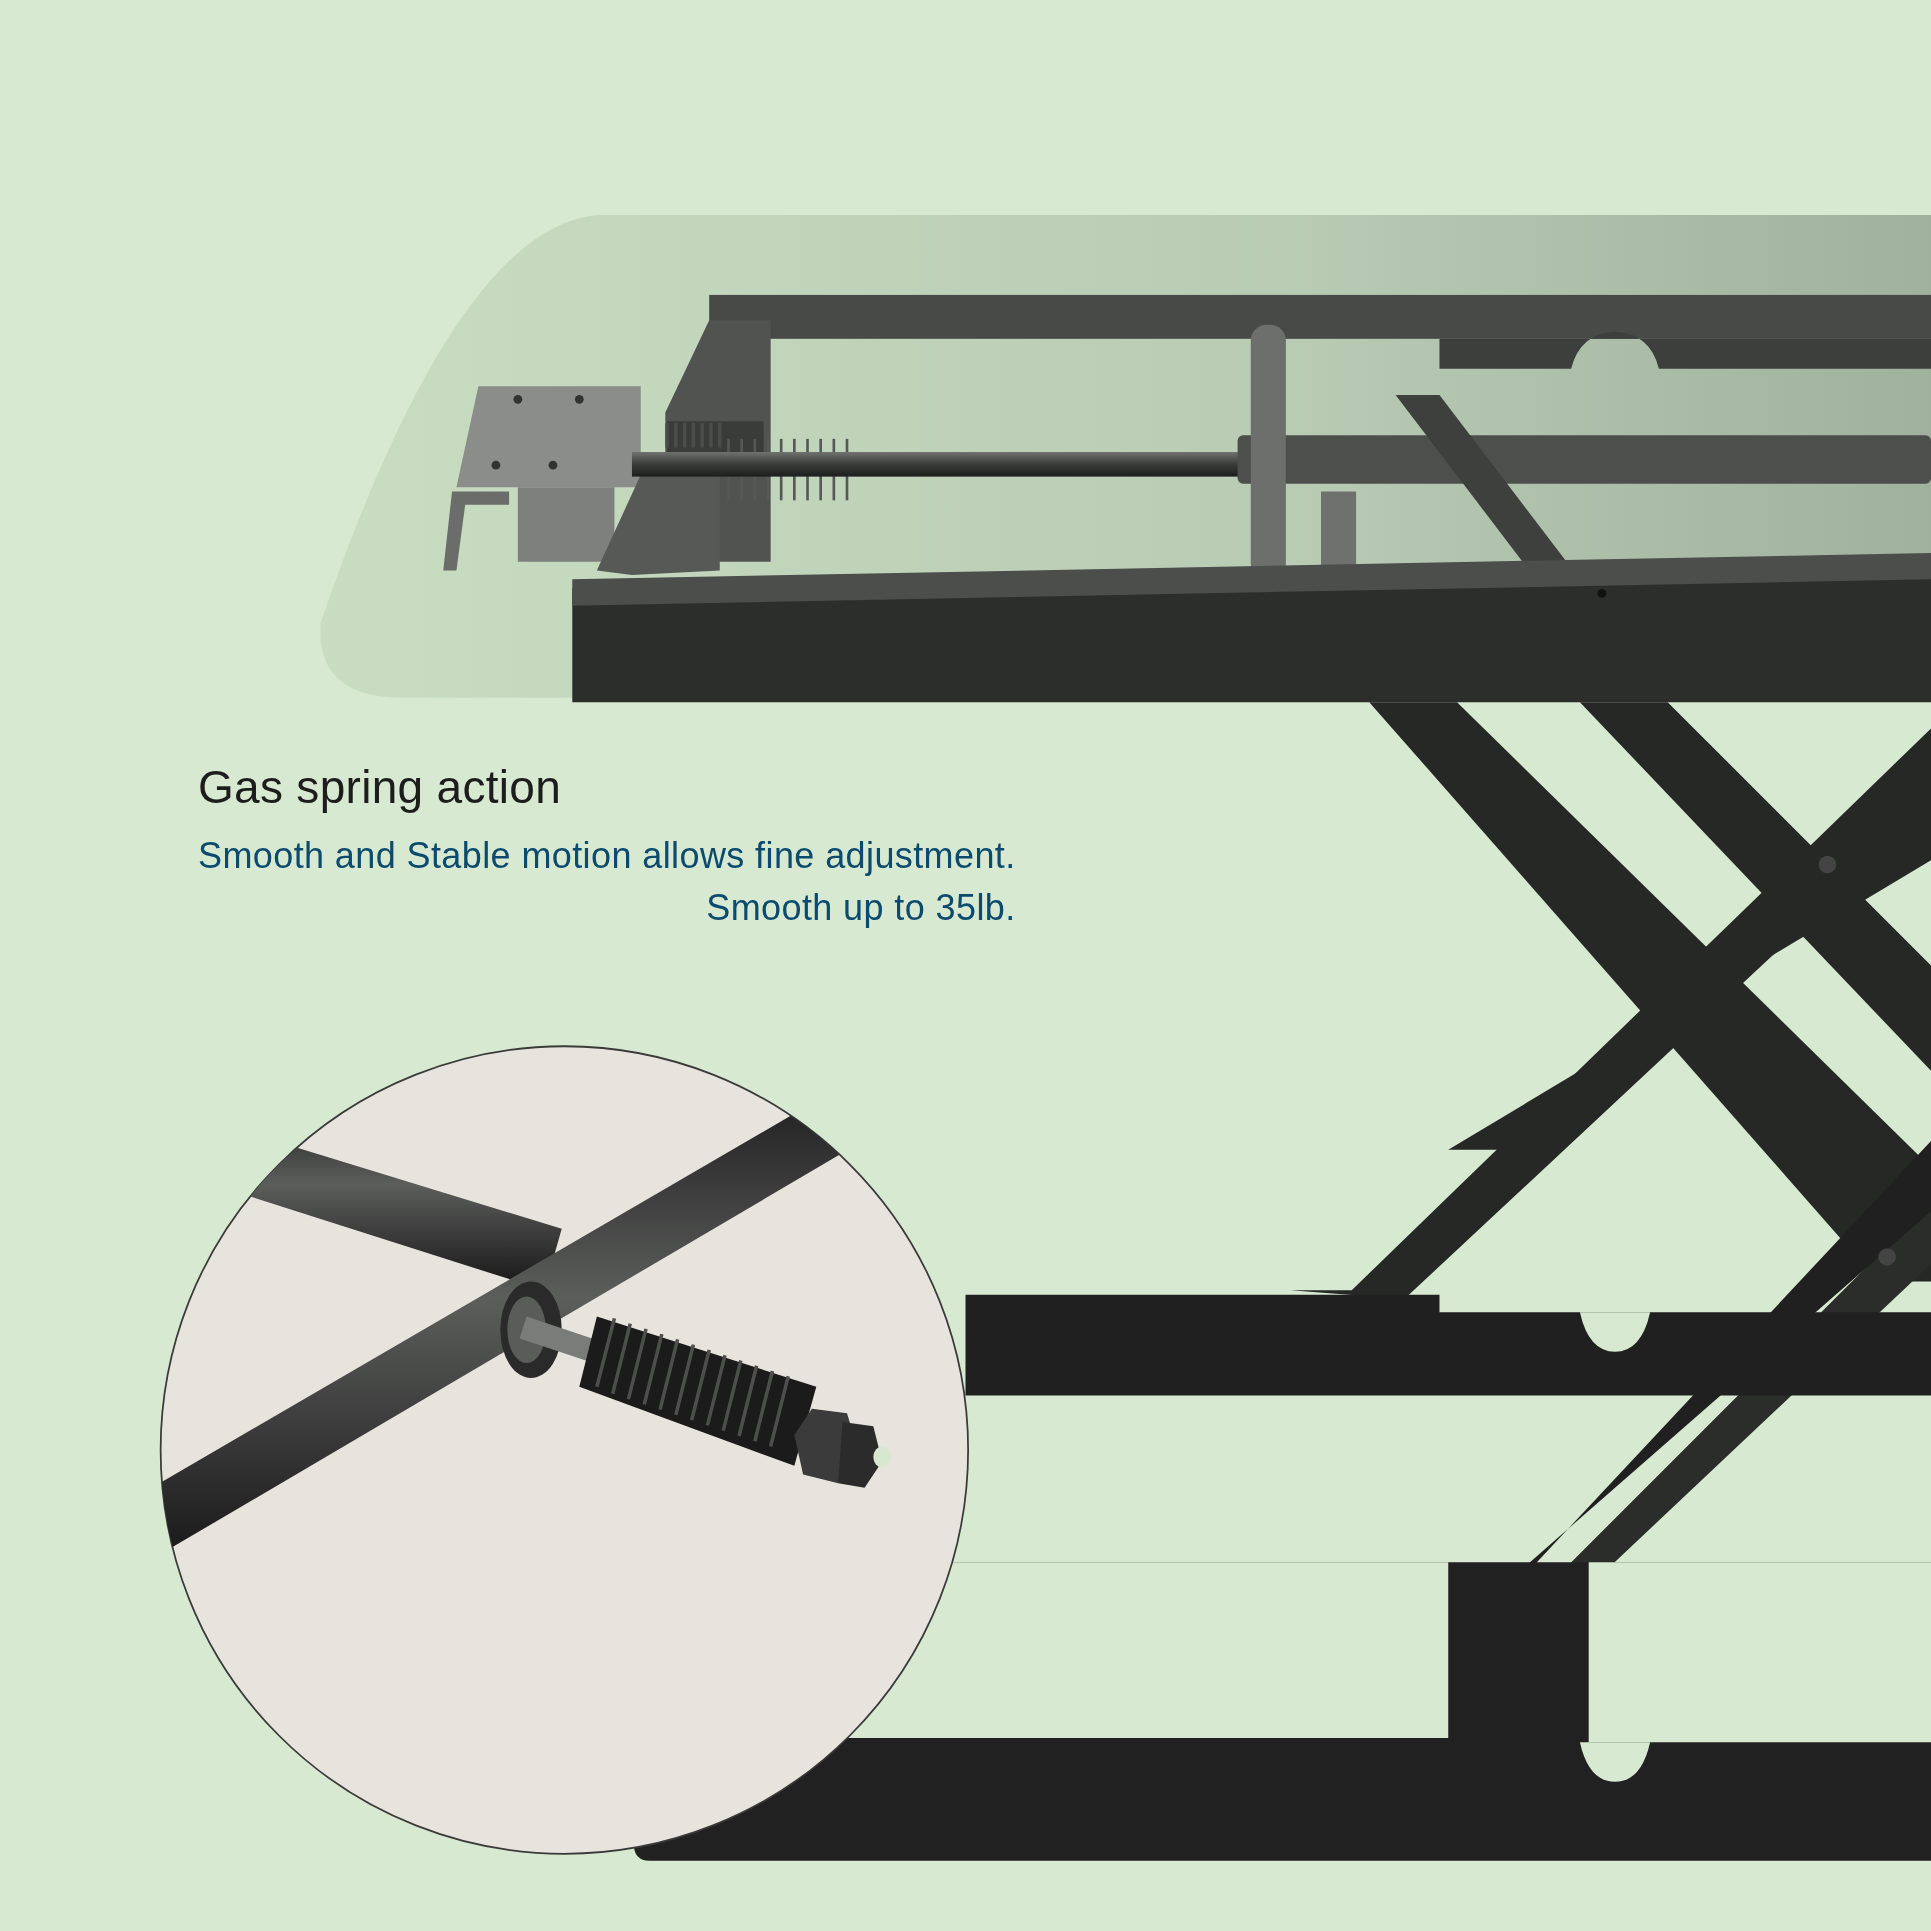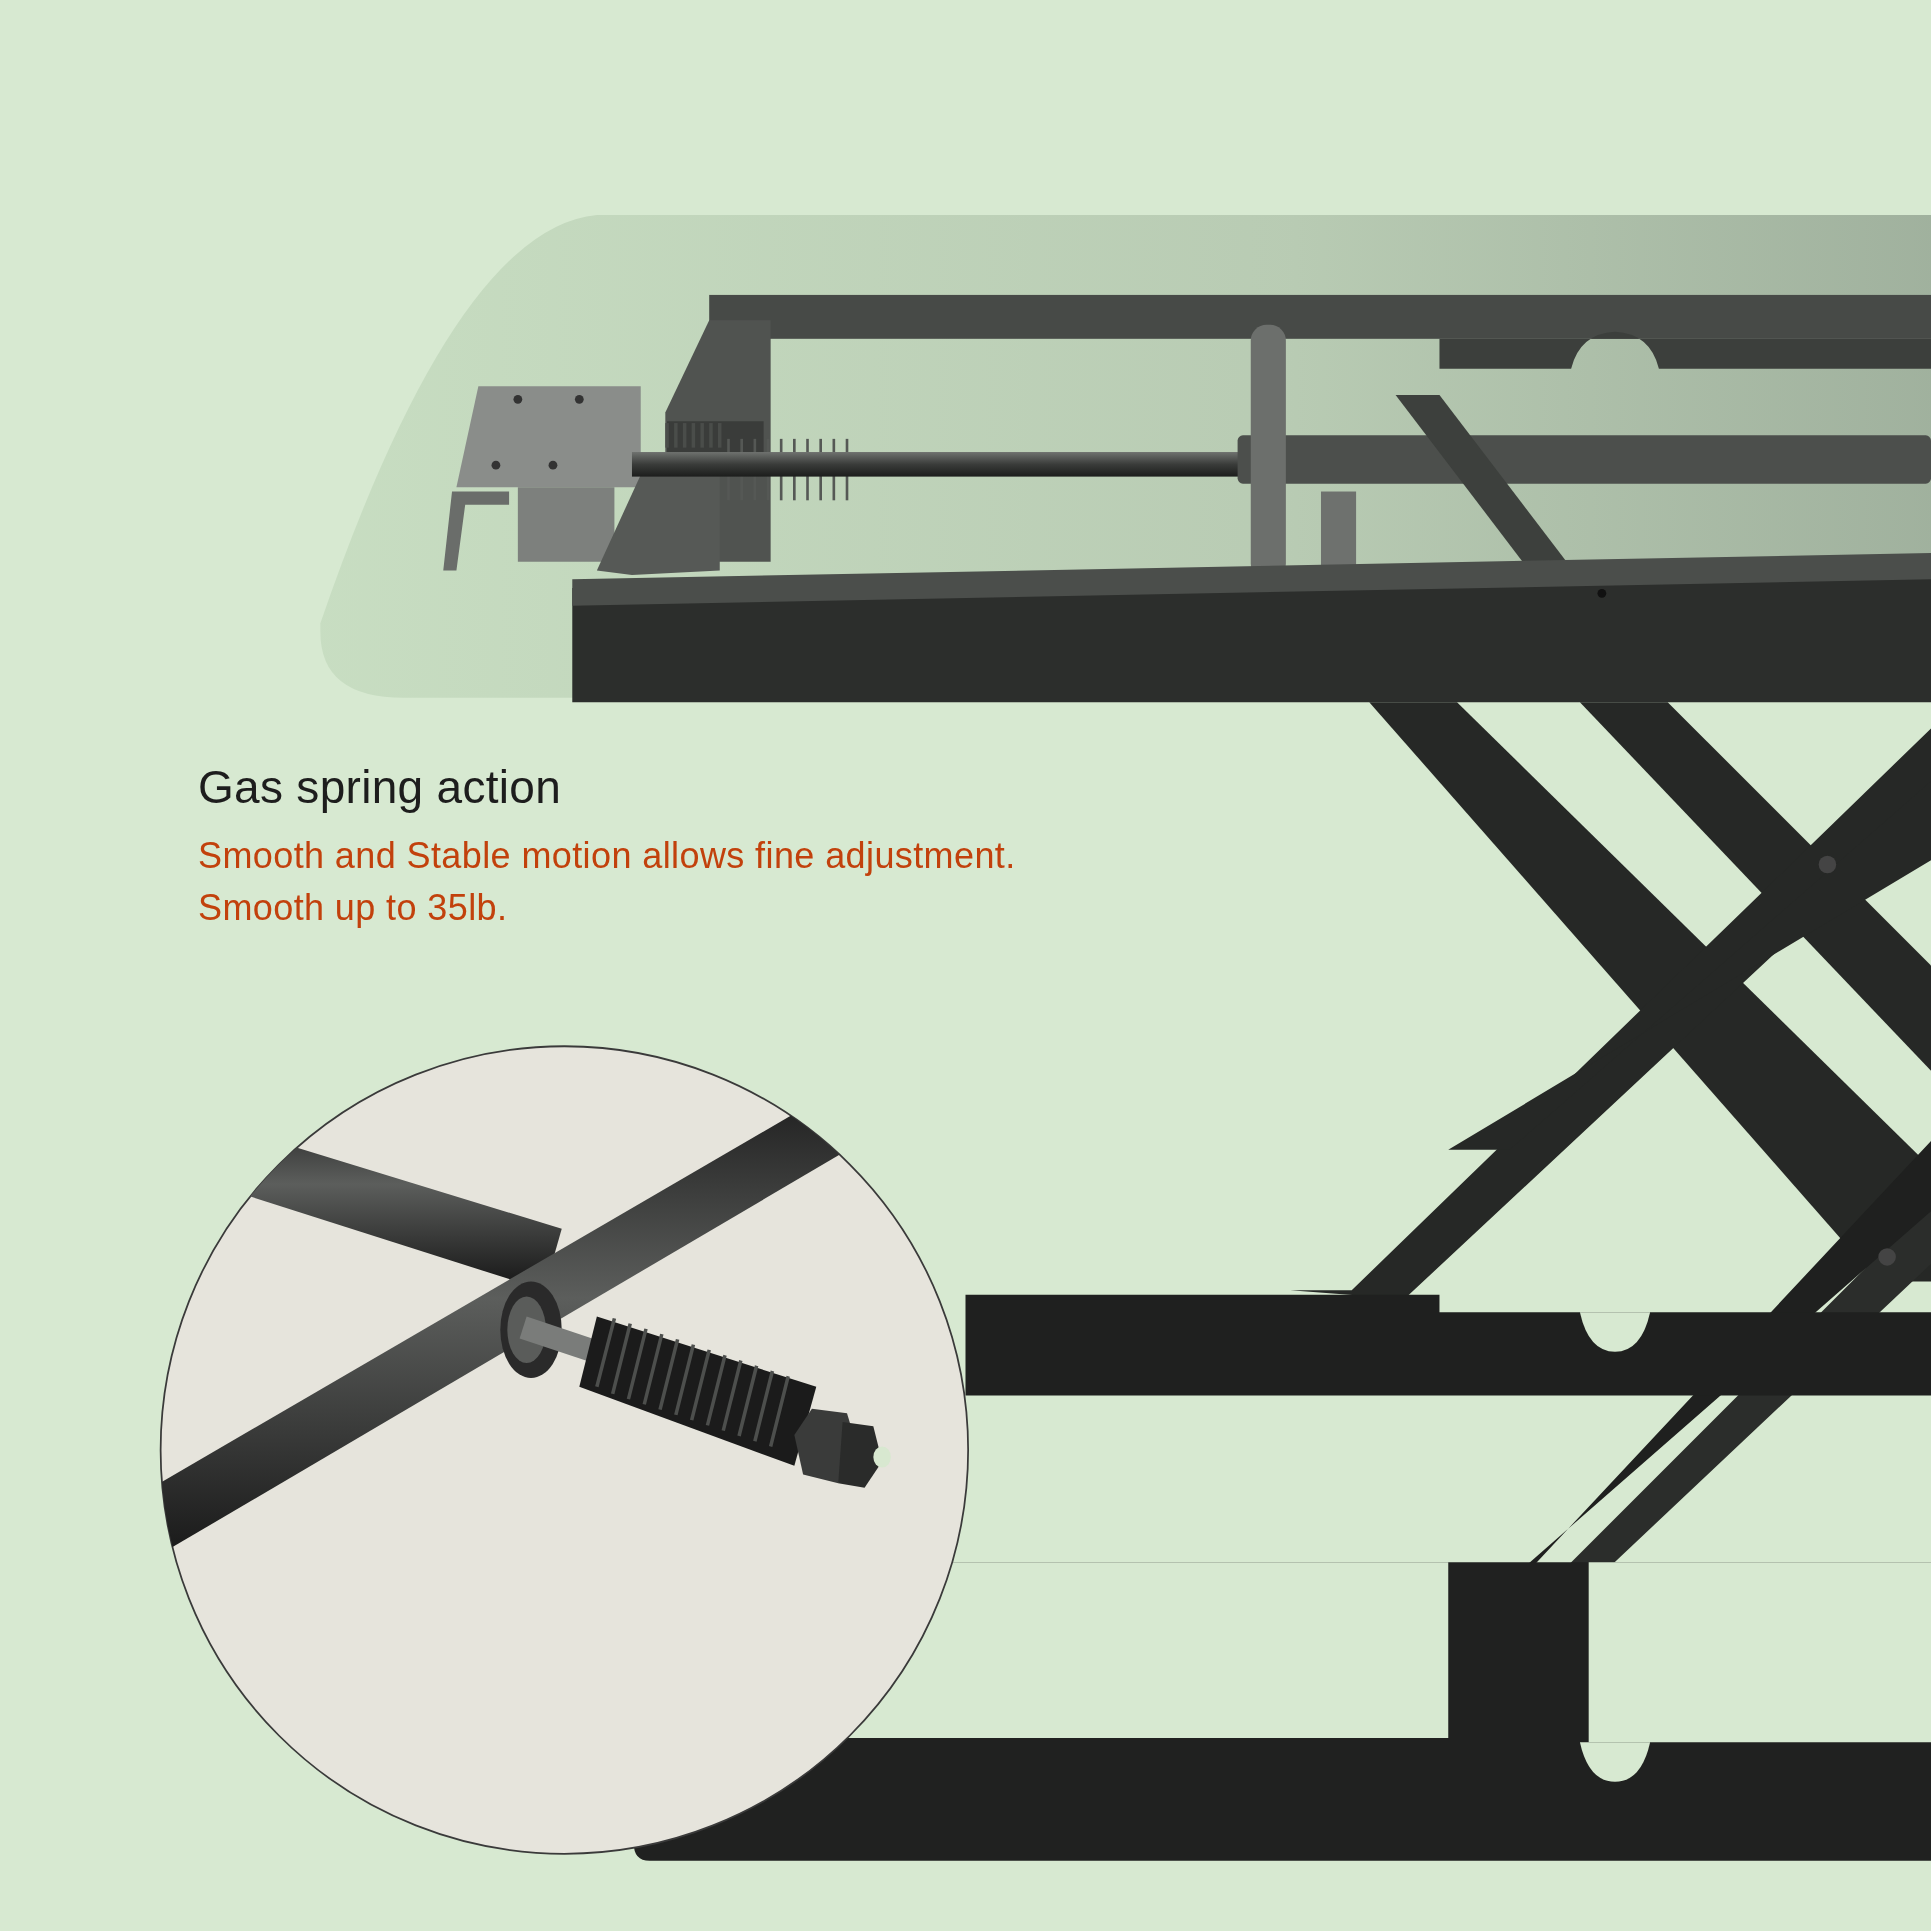--- a/index.html
+++ b/index.html
@@ -15,21 +15,21 @@
       position: absolute; left: 198px; top: 762px;
       color: #1e1f1e;
     }
     .feature-title {
       font-size: 46px; font-weight: 400; letter-spacing: 0.3px;
       margin: 0 0 17.6px 0; line-height: 1.1;
       color: #1d1d1d;
     }
     .feature-desc {
       font-size: 36px; font-weight: 400; line-height: 52px;
-      color: #c2410c; letter-spacing: 0.4px;
+      color: #0c4a6e; letter-spacing: 0.4px; text-align: right;
     }
     .feature-desc span { display: block; }
   </style>
 </head>
 <body>
 
 <div class="stage">
   <svg width="1931" height="1931" viewBox="0 0 2200 2200" xmlns="http://www.w3.org/2000/svg">
     <defs>
       <linearGradient id="panelGrad" x1="0" y1="0" x2="1" y2="0">

